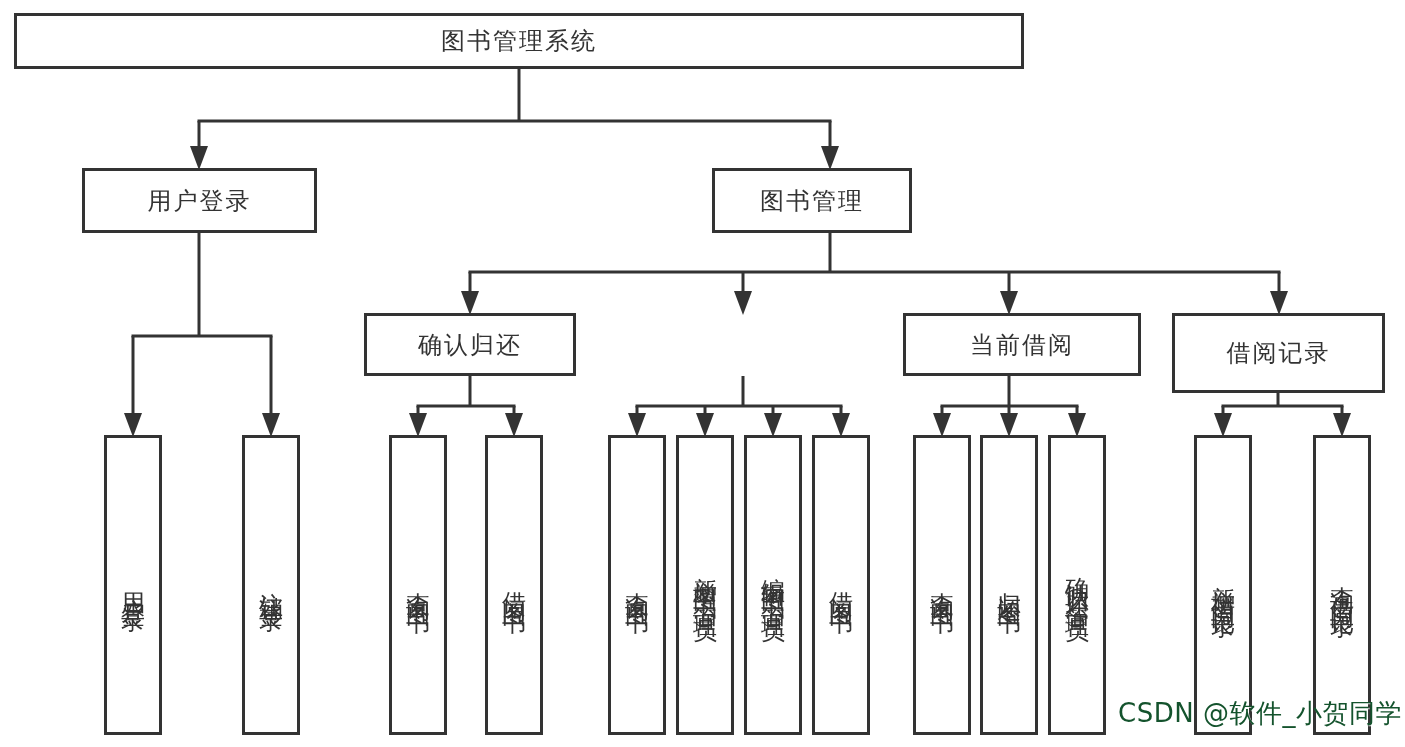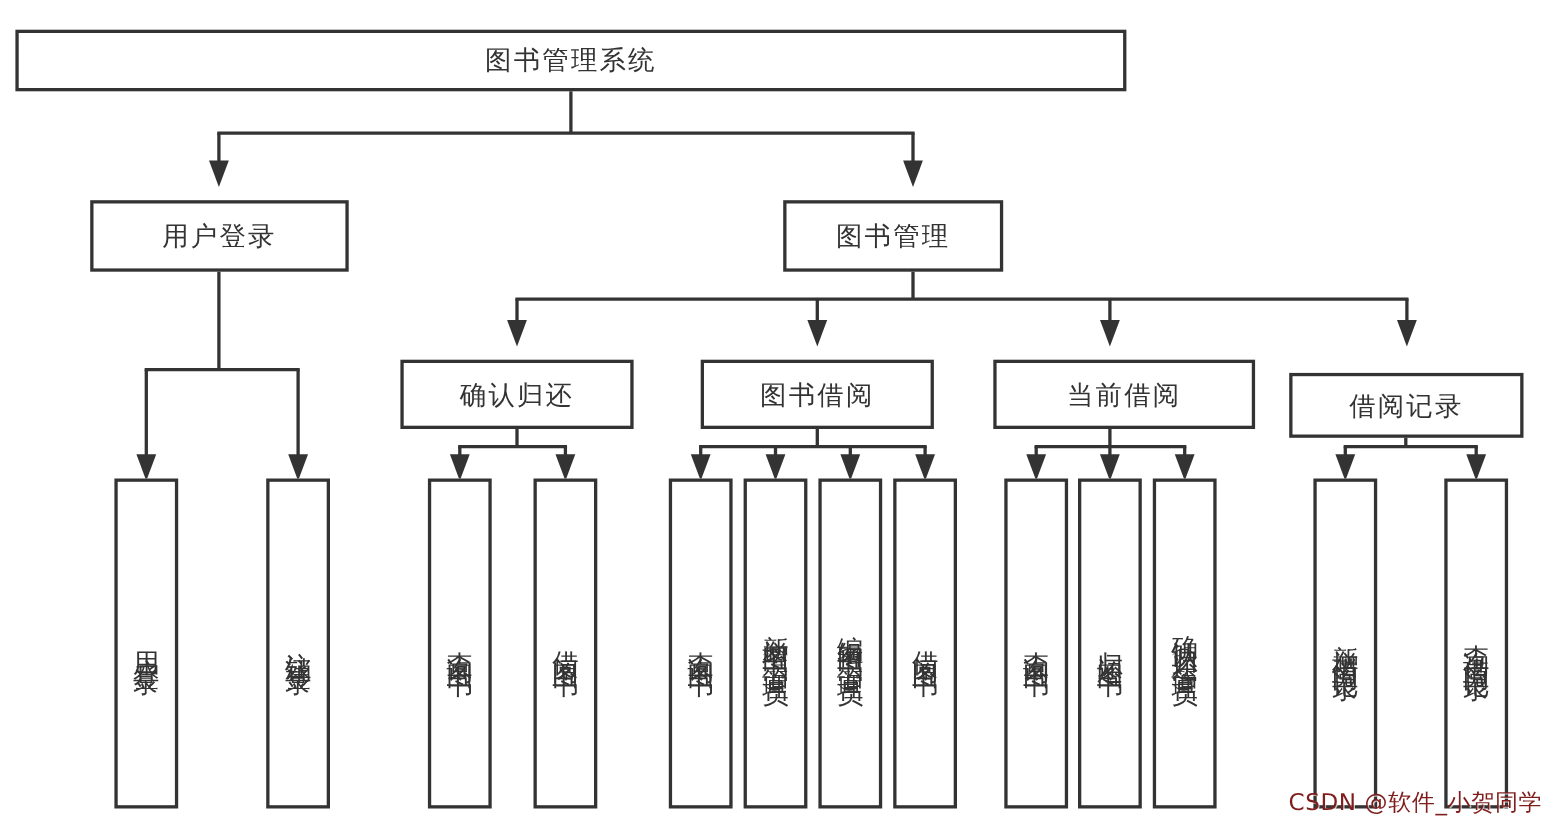--- a/index.html
+++ b/index.html
@@ -35,42 +35,41 @@
     background: #ffffff;
     display: flex;
     align-items: center;
     justify-content: center;
     color: #333333;
   }
   .node-h {
     font-size: 24px;
     letter-spacing: 2px;
     white-space: nowrap;
-    margin-top: 14px;
   }
   .node-v {
     top: 435px;
     width: 58px;
     height: 300px;
   }
   .vlbl {
     writing-mode: vertical-rl;
     text-orientation: mixed;
     font-size: 24px;
     line-height: 1;
     letter-spacing: 6px;
     white-space: nowrap;
   }
   .watermark {
     position: absolute;
     right: 3px;
-    bottom: 4px;
-    font-size: 21px;
+    bottom: 16px;
+    font-size: 26px;
     letter-spacing: 0.5px;
-    color: #7f1d1d;
+    color: #14532d;
     text-shadow: 1px 1px 0 rgba(255,255,255,0.7);
     white-space: nowrap;
     z-index: 5;
   }
 </style>
 </head>
 <body>
 
 <div class="stage">
 
@@ -157,27 +156,24 @@
   <div class="node node-h" style="left:82px;top:168px;width:235px;height:65px">
     <span>用户登录</span>
   </div>
   <div class="node node-h" style="left:712px;top:168px;width:200px;height:65px">
     <span>图书管理</span>
   </div>
 
   <div class="node node-h" style="left:364px;top:313px;width:212px;height:63px">
     <span>确认归还</span>
   </div>
-  <div class="node node-h" style="left:637px;top:313px;width:212px;height:63px">
-    <span>图书借阅</span>
-  </div>
   <div class="node node-h" style="left:903px;top:313px;width:238px;height:63px">
     <span>当前借阅</span>
   </div>
-  <div class="node node-h" style="left:1172px;top:325px;width:213px;height:59px">
+  <div class="node node-h" style="left:1172px;top:313px;width:213px;height:80px">
     <span>借阅记录</span>
   </div>
 
   <div class="node node-v" style="left:104px">
     <span class="vlbl">用户登录</span>
   </div>
   <div class="node node-v" style="left:242px">
     <span class="vlbl">注销登录</span>
   </div>
 

